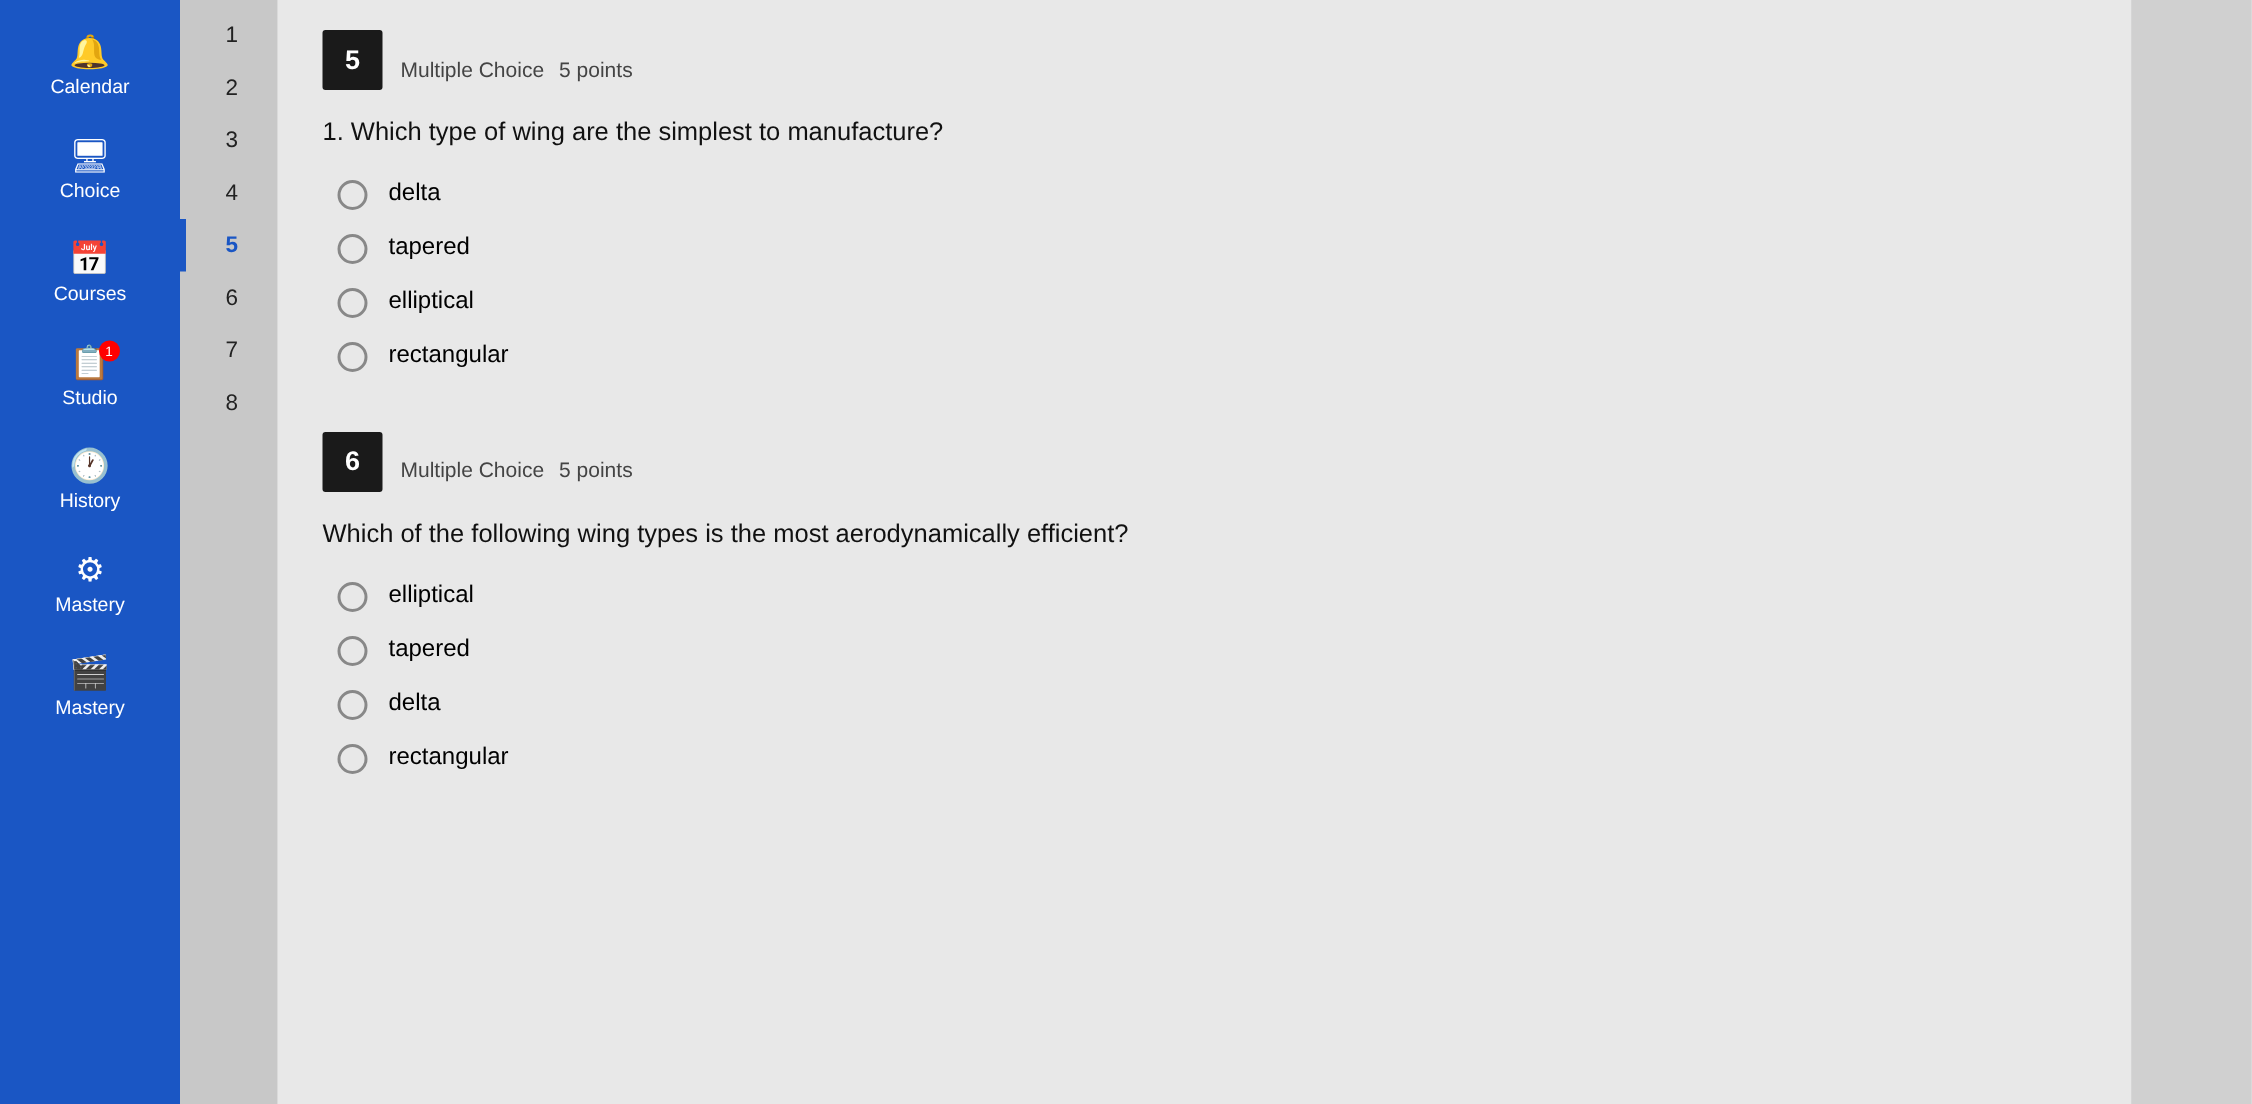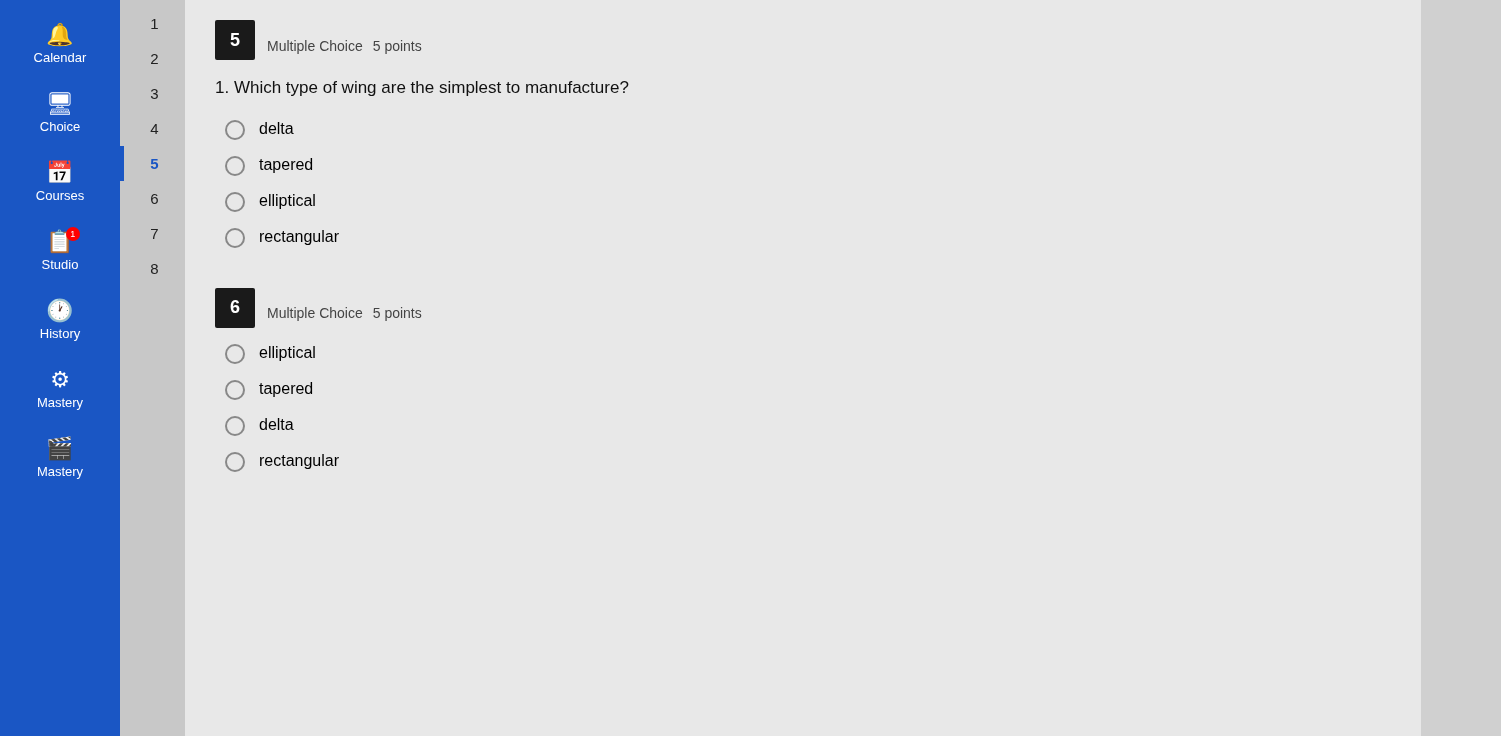--- a/index.html
+++ b/index.html
@@ -255,20 +255,21 @@
   </div>
 
   <div class="question-block">
     <div class="question-header">
       <div class="question-number-badge">6</div>
       <div class="question-meta">
         <span>Multiple Choice</span>
         <span>5 points</span>
       </div>
     </div>
+    <div class="question-text">Which of the following wing types is the most aerodynamically efficient?</div>
     <div class="options-list">
       <label class="option-item">
         <div class="option-radio"></div>
         <span>elliptical</span>
       </label>
       <label class="option-item">
         <div class="option-radio"></div>
         <span>tapered</span>
       </label>
       <label class="option-item">

